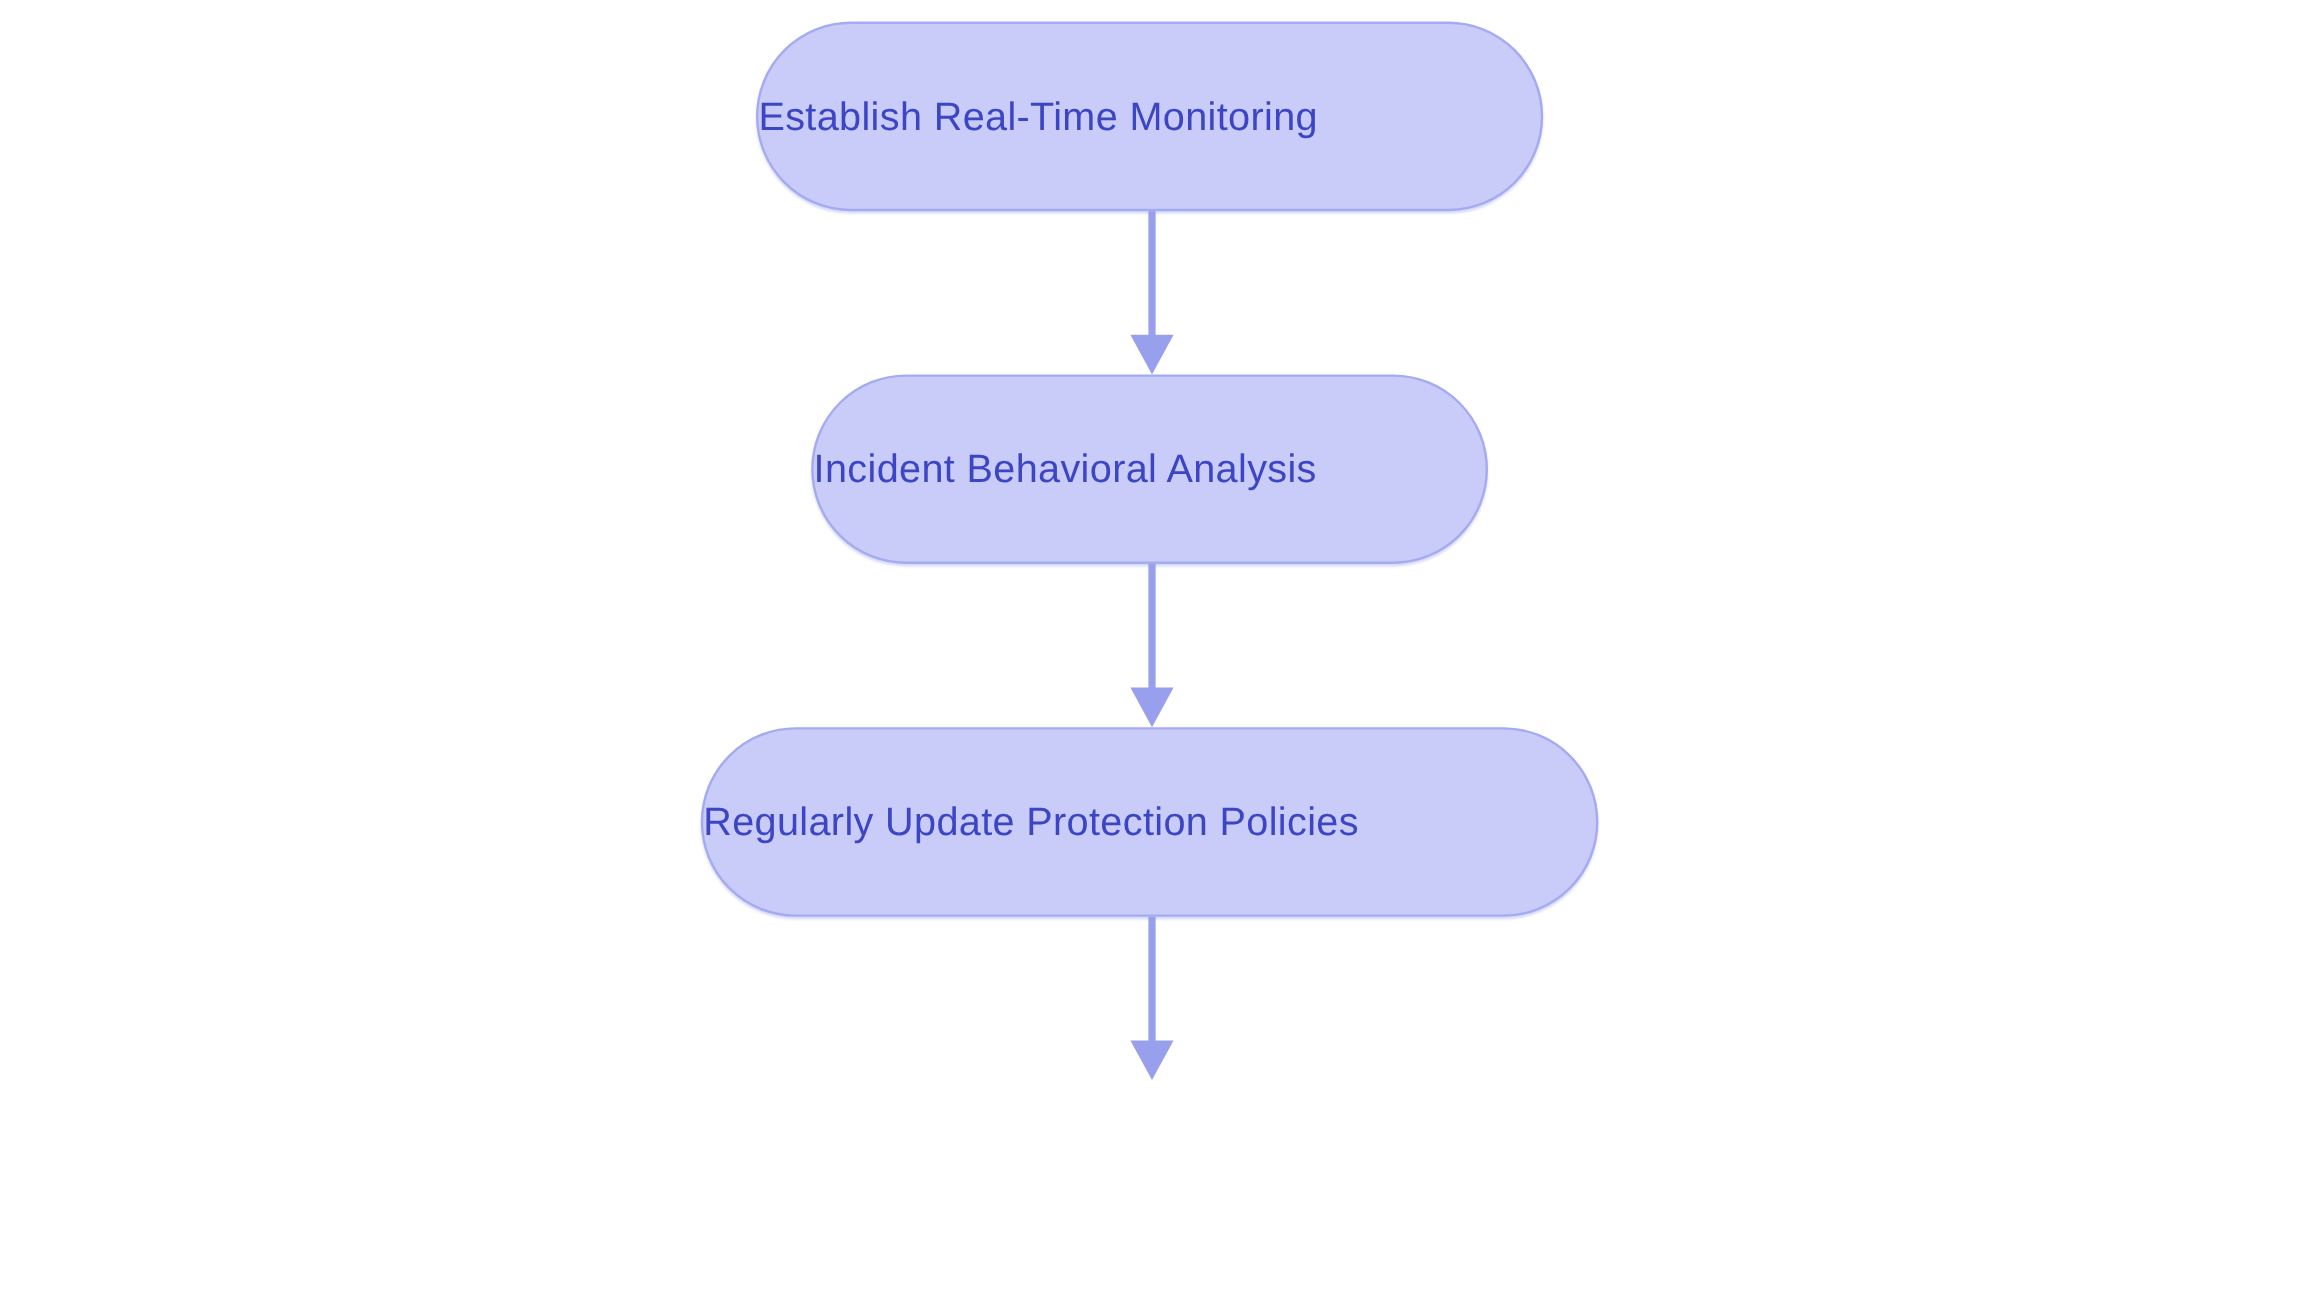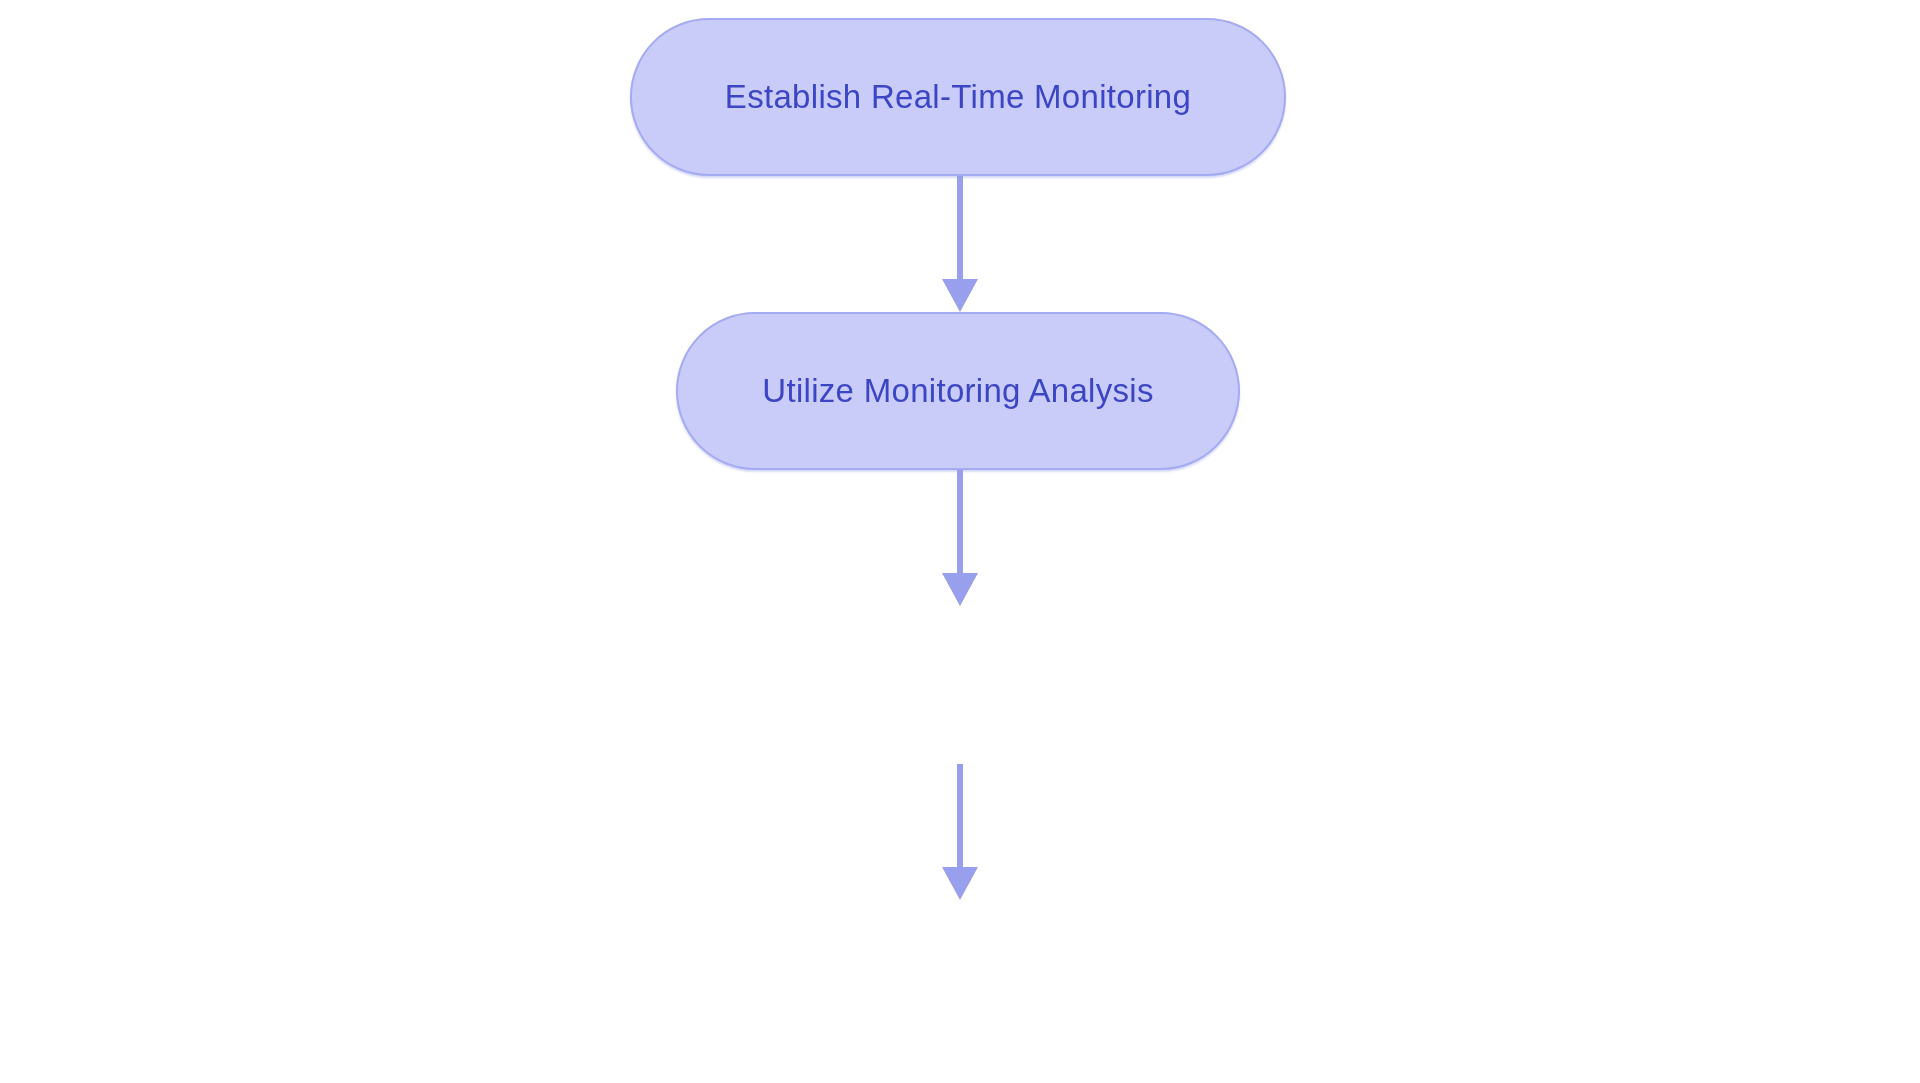--- a/index.html
+++ b/index.html
@@ -24,21 +24,20 @@
     background: var(--background);
   }
   .flow-node {
     position: absolute;
     height: 158px;
     border-radius: 79px;
     background: var(--node-fill);
     border: 2px solid var(--node-border);
     display: flex;
     align-items: center;
-    justify-content: center;
     box-shadow: 0 2px 2px rgba(140, 148, 235, 0.35);
   }
   .flow-node .node-label {
     color: var(--node-text);
     font-size: 33px;
     font-weight: 400;
     letter-spacing: 0.3px;
     white-space: nowrap;
     text-align: center;
   }
@@ -78,28 +77,31 @@
   <div class="flow-node node-1">
     <span class="node-label">Establish Real-Time Monitoring</span>
   </div>
 
   <div class="edge edge-1">
     <div class="edge-line"></div>
     <div class="edge-head"></div>
   </div>
 
   <div class="flow-node node-2">
-    <span class="node-label">Utilize Monitoring Analysis</span>
+    <span class="node-label">Incident Behavioral Analysis</span>
   </div>
 
   <div class="edge edge-2">
     <div class="edge-line"></div>
     <div class="edge-head"></div>
   </div>
 
+  <div class="flow-node node-3">
+    <span class="node-label">Regularly Update Protection Policies</span>
+  </div>
 
   <div class="edge edge-3">
     <div class="edge-line"></div>
     <div class="edge-head"></div>
   </div>
 
 
 </div>
 
 </body></html>

